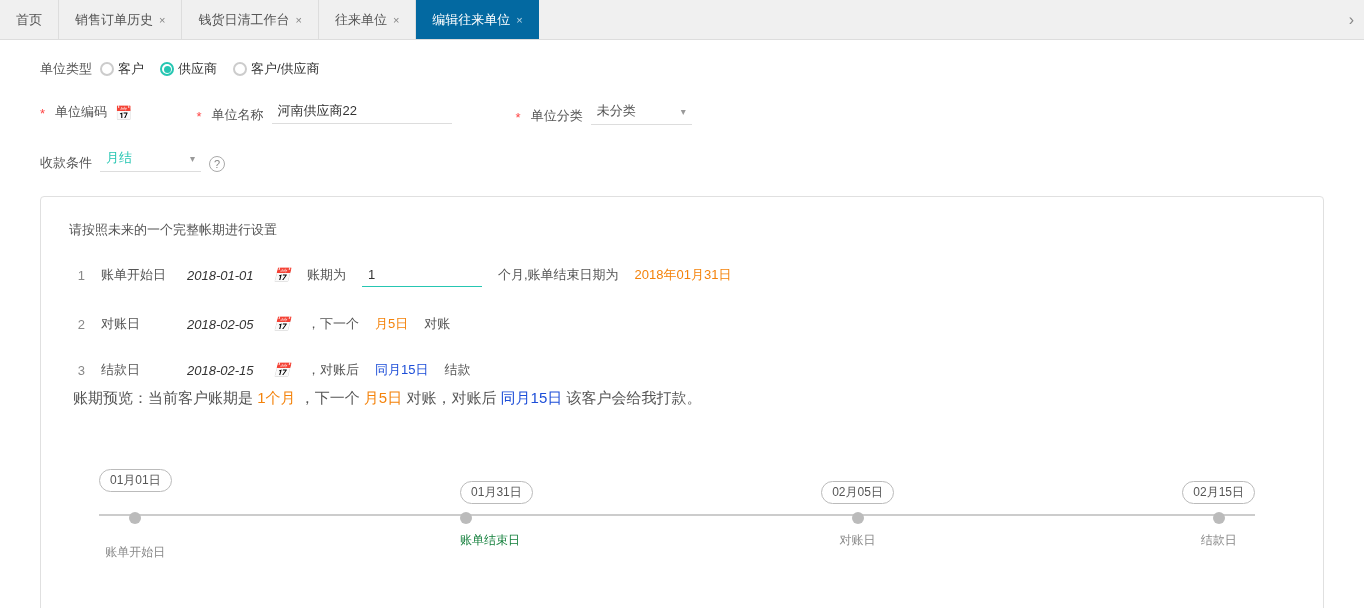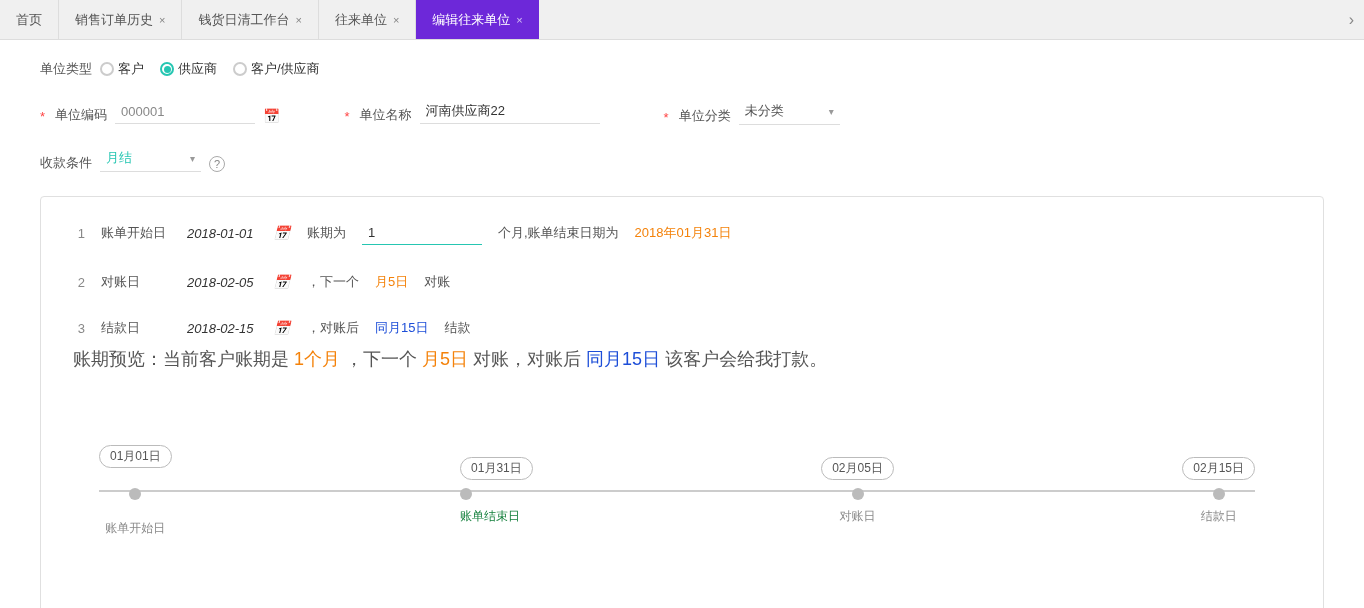--- a/index.html
+++ b/index.html
@@ -19,21 +19,21 @@
       align-items: center;
       padding: 8px 16px;
       cursor: pointer;
       font-size: 13px;
       color: #555;
       border-right: 1px solid #ddd;
       gap: 6px;
       white-space: nowrap;
     }
     .tab.active {
-      background: #6d28d9;
+      background: #0369a1;
       color: #fff;
       border-right: none;
     }
     .tab .close-x {
       font-size: 11px;
       color: inherit;
       opacity: 0.7;
     }
     .tab-arrow {
       margin-left: auto;
@@ -200,23 +200,23 @@
     .row-desc {
       color: #555;
       font-size: 13px;
     }
     .highlight-orange { color: #f4820a; font-weight: 500; }
     .highlight-teal { color: #1d4ed8; font-weight: 500; }
 
     
     .preview-text {
       color: #555;
-      font-size: 18px;
+      font-size: 15px;
       margin-top: 10px;
-      margin-bottom: 36px;
+      margin-bottom: 23px;
       padding: 0 4px;
     }
 
     
     .timeline-container {
       padding: 8px 20px 24px 10px;
       position: relative;
     }
   </style>
 </head>
@@ -264,21 +264,20 @@
           <span>客户/供应商</span>
         </div>
       </div>
     </div>
   </div>
 
   <div class="form-row">
     <div class="form-group">
       <span class="required-star">*</span>
       <span class="label">单位编码</span>
-      <input type="text" class="text-input code" value="000001" style="">
       <span class="calendar-icon">📅</span>
     </div>
     <div class="form-group" style="margin-left:40px;">
       <span class="required-star">*</span>
       <span class="label">单位名称</span>
       <input type="text" class="text-input name" value="河南供应商22" style="">
     </div>
     <div class="form-group" style="margin-left:40px;">
       <span class="required-star">*</span>
       <span class="label">单位分类</span>
@@ -294,20 +293,21 @@
       <span class="label">收款条件</span>
       <div class="select-wrapper">
         <span class="select-value">月结</span>
         <span class="chevron-icon">▾</span>
       </div>
       <div class="help-icon">?</div>
     </div>
   </div>
 
   <div class="section-box">
+    <div class="section-title">请按照未来的一个完整帐期进行设置</div>
 
     <div class="data-row">
       <span class="row-num">1</span>
       <span class="row-label">账单开始日</span>
       <div class="row-date">
         <span class="date-text">2018-01-01</span>
         <span class="calendar-icon">📅</span>
       </div>
       <span class="row-desc">账期为</span>
       <input type="text" class="text-input period" value="1" style="width: 120px;">

